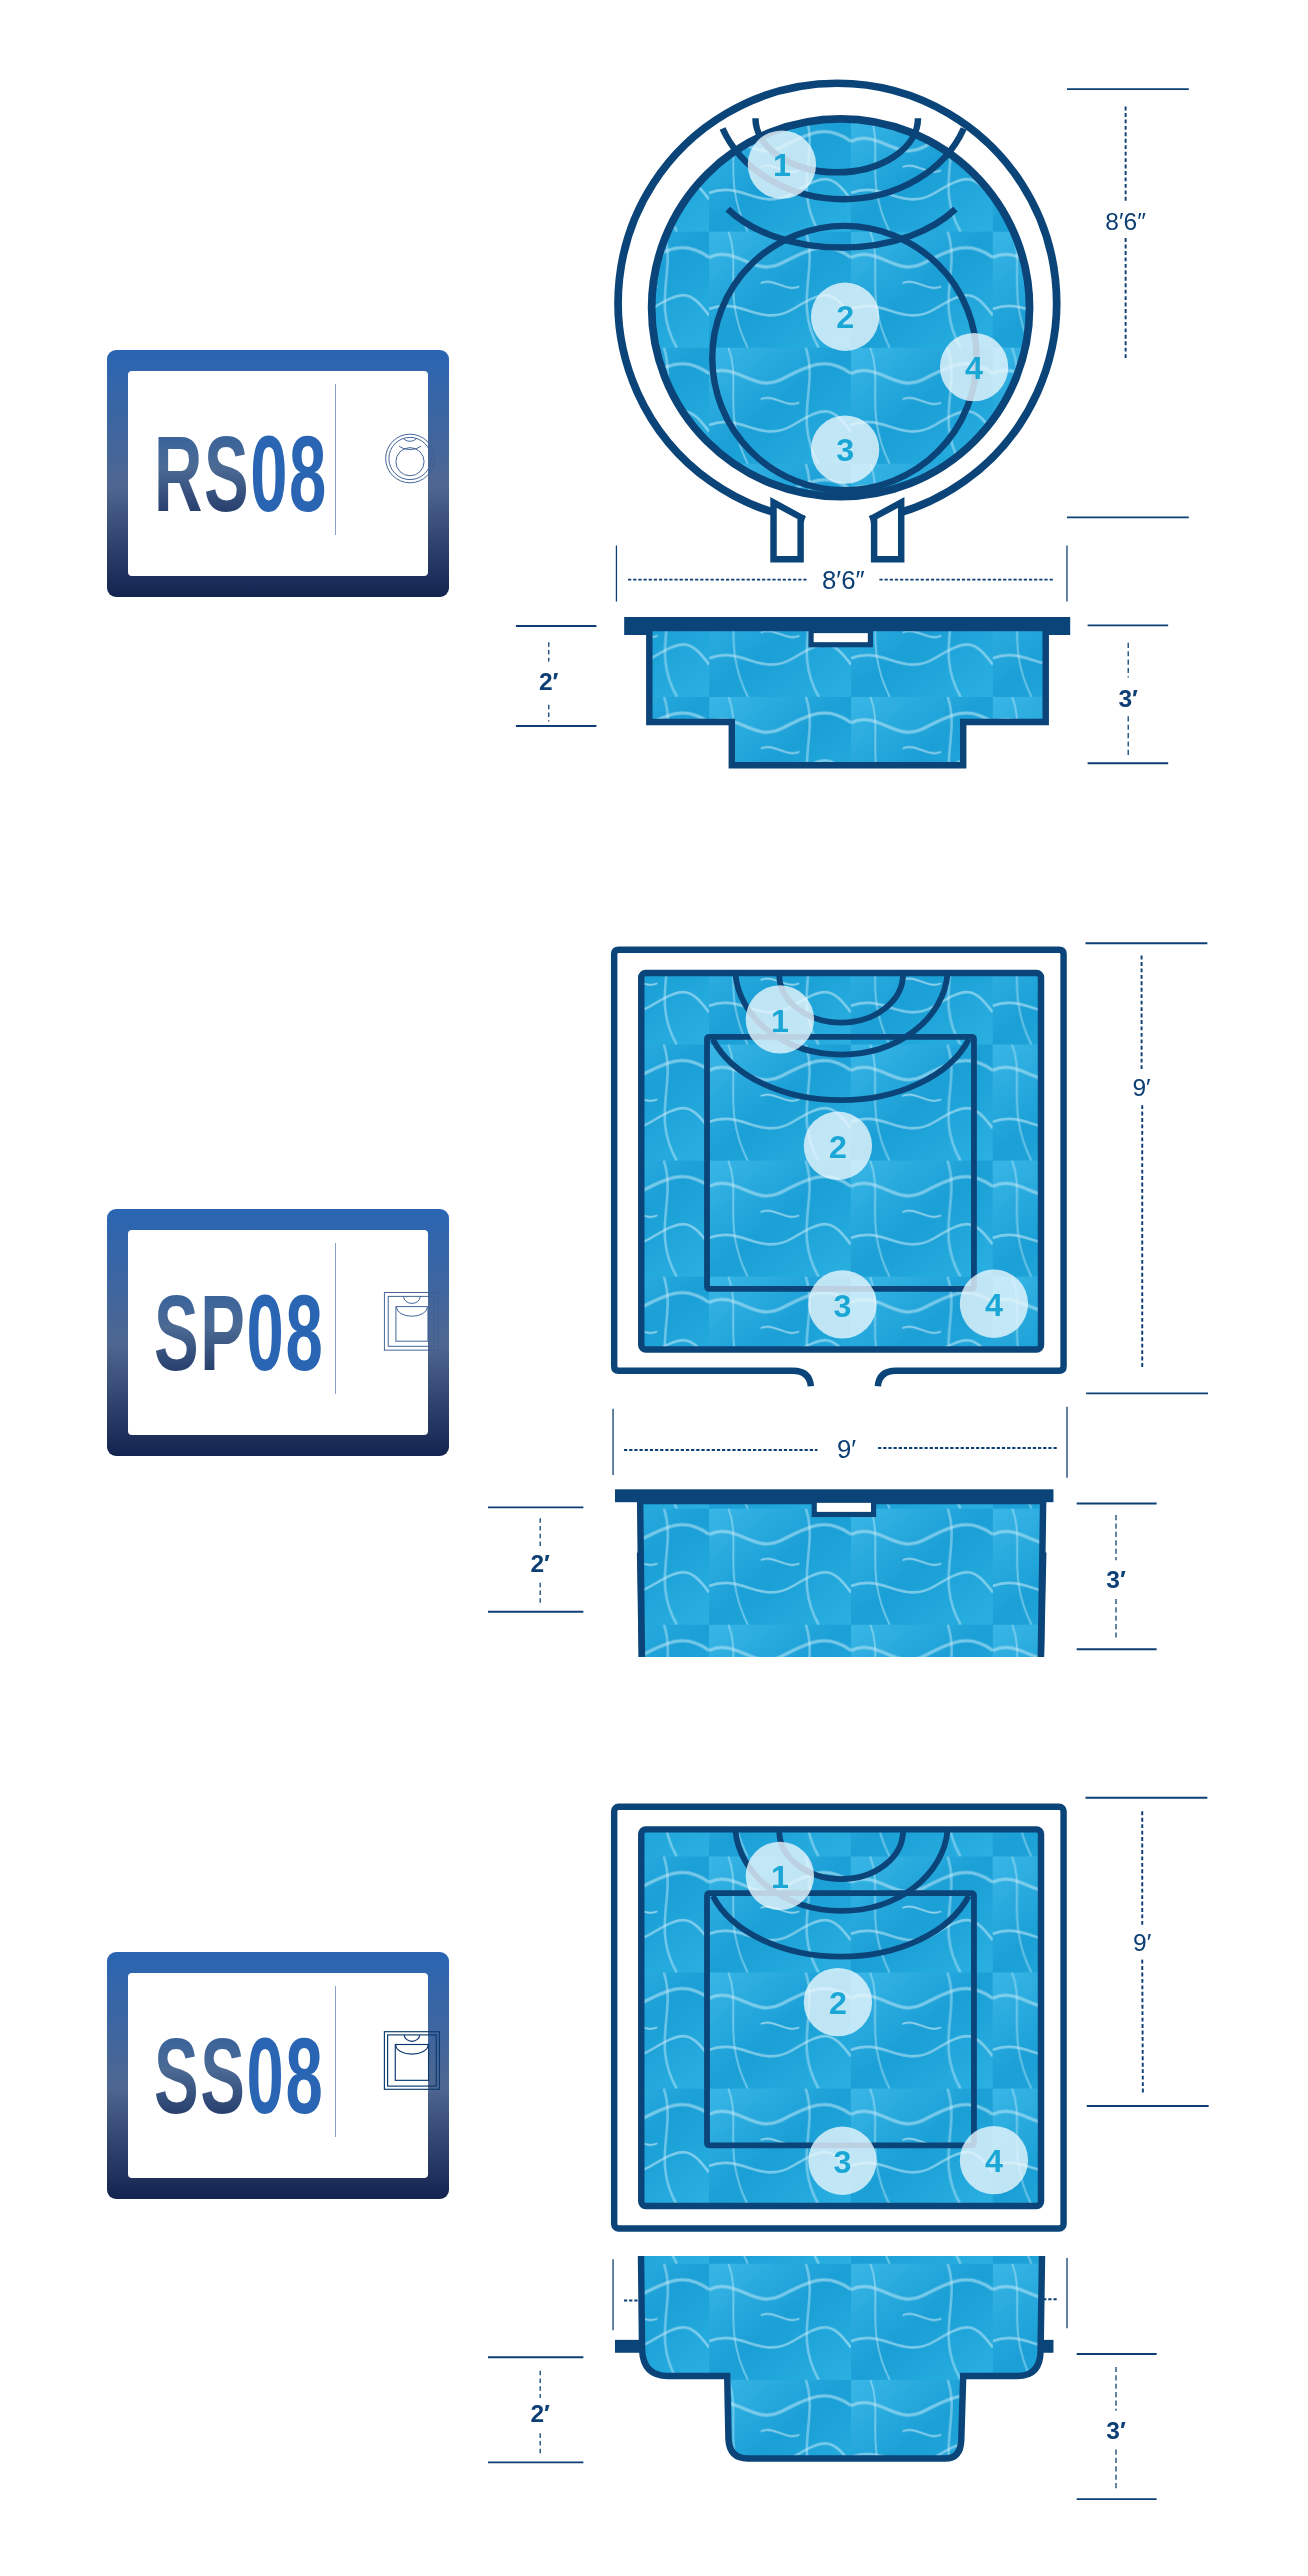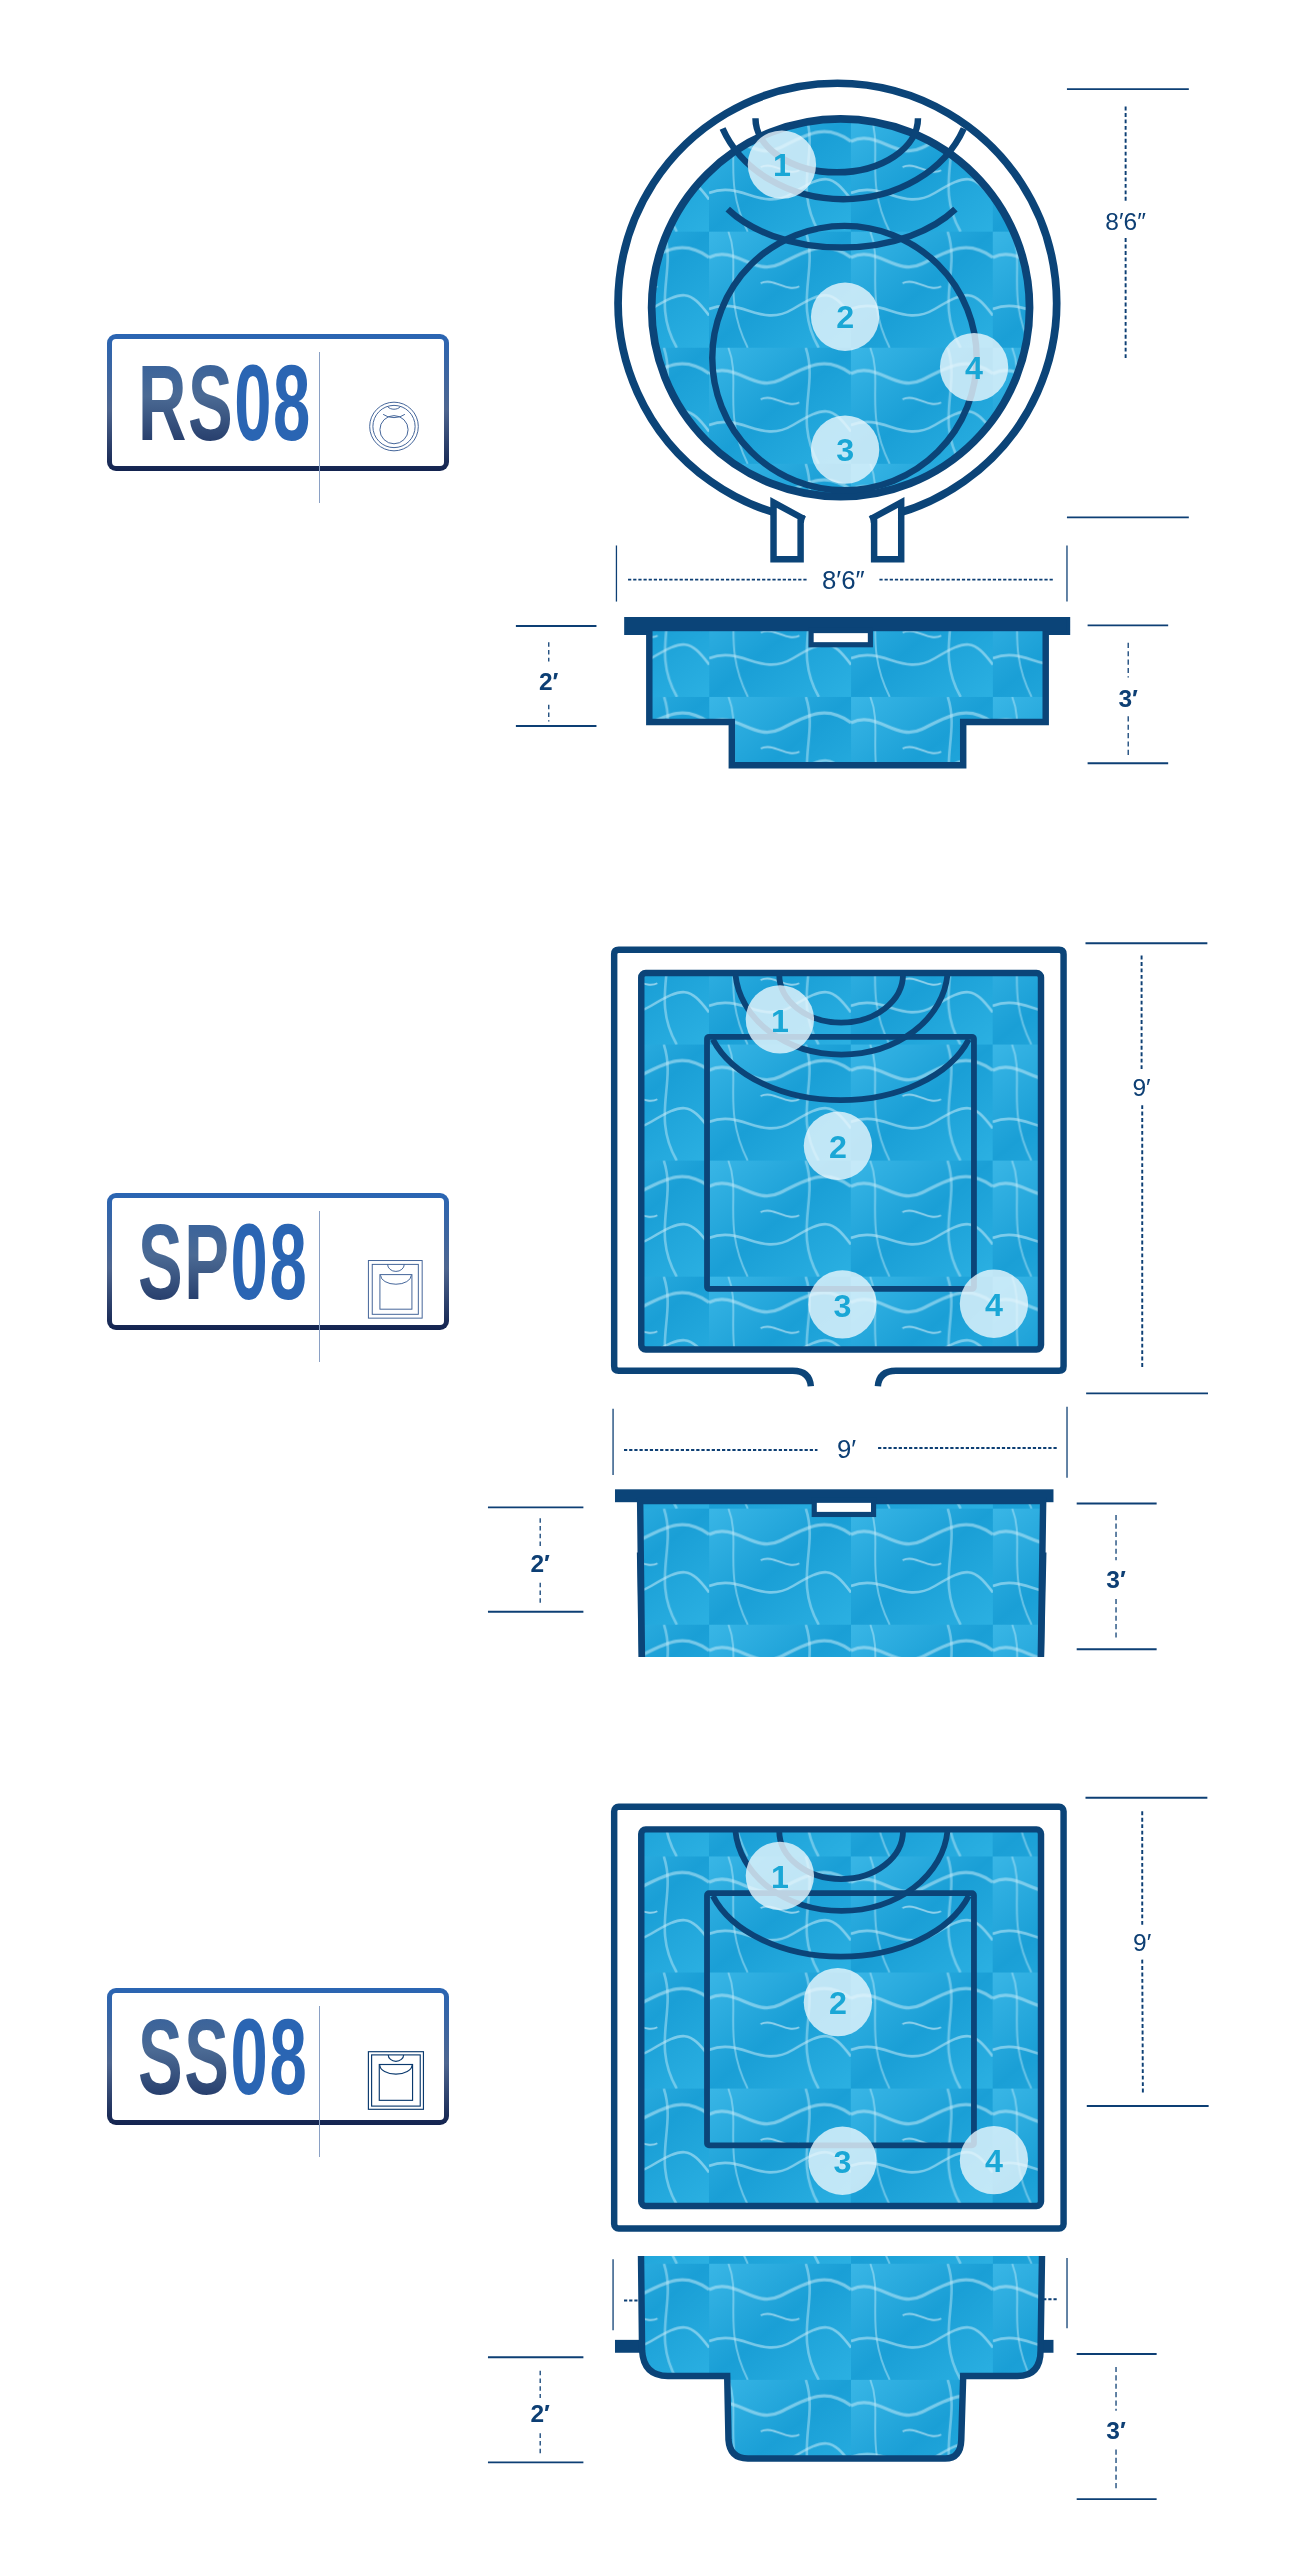--- a/index.html
+++ b/index.html
@@ -1,21 +1,22 @@
 <!DOCTYPE html>
 <html style="font-size:10.3px"><head>
 <meta charset="utf-8">
 <style>
   html, body { margin: 0; padding: 0; background: #ffffff; }
   body { width: 1309px; height: 2576px; position: relative; overflow: hidden; font-family: "Liberation Sans", sans-serif; }
   .abs { position: absolute; }
   .card {
-    position: absolute; width: 342px; height: 137px; box-sizing: border-box;
-    border-radius: 9px; padding: 5px;
+    position: absolute; width: 342px; height: 247px; box-sizing: border-box;
+    border-radius: 9px; padding: 21px;
     background: linear-gradient(180deg, #2a65b3 0%, #4e6690 55%, #13234f 100%);
+    margin-top: 16px;
   }
   .card-inner {
     position: relative; width: 100%; height: 100%; background: #fff; border-radius: 3.9px;
   }
   .card-code {
     position: absolute; left: 26px; top: 50%; transform: translateY(-50%) scaleX(0.62); transform-origin: left center;
     font-family: "Liberation Sans", sans-serif; font-weight: bold; font-size: 108px; letter-spacing: 2.6px;
     line-height: 1; white-space: nowrap;
   }
   .card-code .pre {
@@ -216,21 +217,21 @@
 
   <g>
     <line x1="1670" y1="2332" x2="1794" y2="2332" stroke="#0d3f74" stroke-width="3"></line>
     <line x1="1670" y1="2558" x2="1794" y2="2558" stroke="#0d3f74" stroke-width="3"></line>
     <line x1="1731" y1="2350" x2="1731" y2="2420" stroke="#0d3f74" stroke-width="2" stroke-dasharray="8 5"></line>
     <line x1="1731" y1="2480" x2="1731" y2="2545" stroke="#0d3f74" stroke-width="2" stroke-dasharray="8 5"></line>
     <text class="dim-label" x="1731" y="2463" font-size="38" font-weight="bold" text-anchor="middle">3′</text>
   </g>
 </svg>
 
-<div class="card" style="left:107px; top:1988px;">
+<div class="card" style="left:107px; top:1936px;">
   <div class="card-inner">
     <div class="card-code">
       <span class="pre">SS</span><span class="num">08</span>
     </div>
     <div class="card-divider"></div>
     <svg class="card-icon" viewBox="0 0 100 110">
       <rect x="10" y="10" width="86" height="90" fill="none" stroke="#0b3a6e" stroke-width="1.8"></rect>
       <rect x="15" y="15" width="76" height="80" fill="none" stroke="#0b3a6e" stroke-width="1.8"></rect>
       <rect x="27" y="30" width="52" height="56" fill="none" stroke="#0b3a6e" stroke-width="1.8"></rect>
       <path d="M28 31 A 25 14 0 0 0 78 31" fill="none" stroke="#0b3a6e" stroke-width="1.8"></path>

